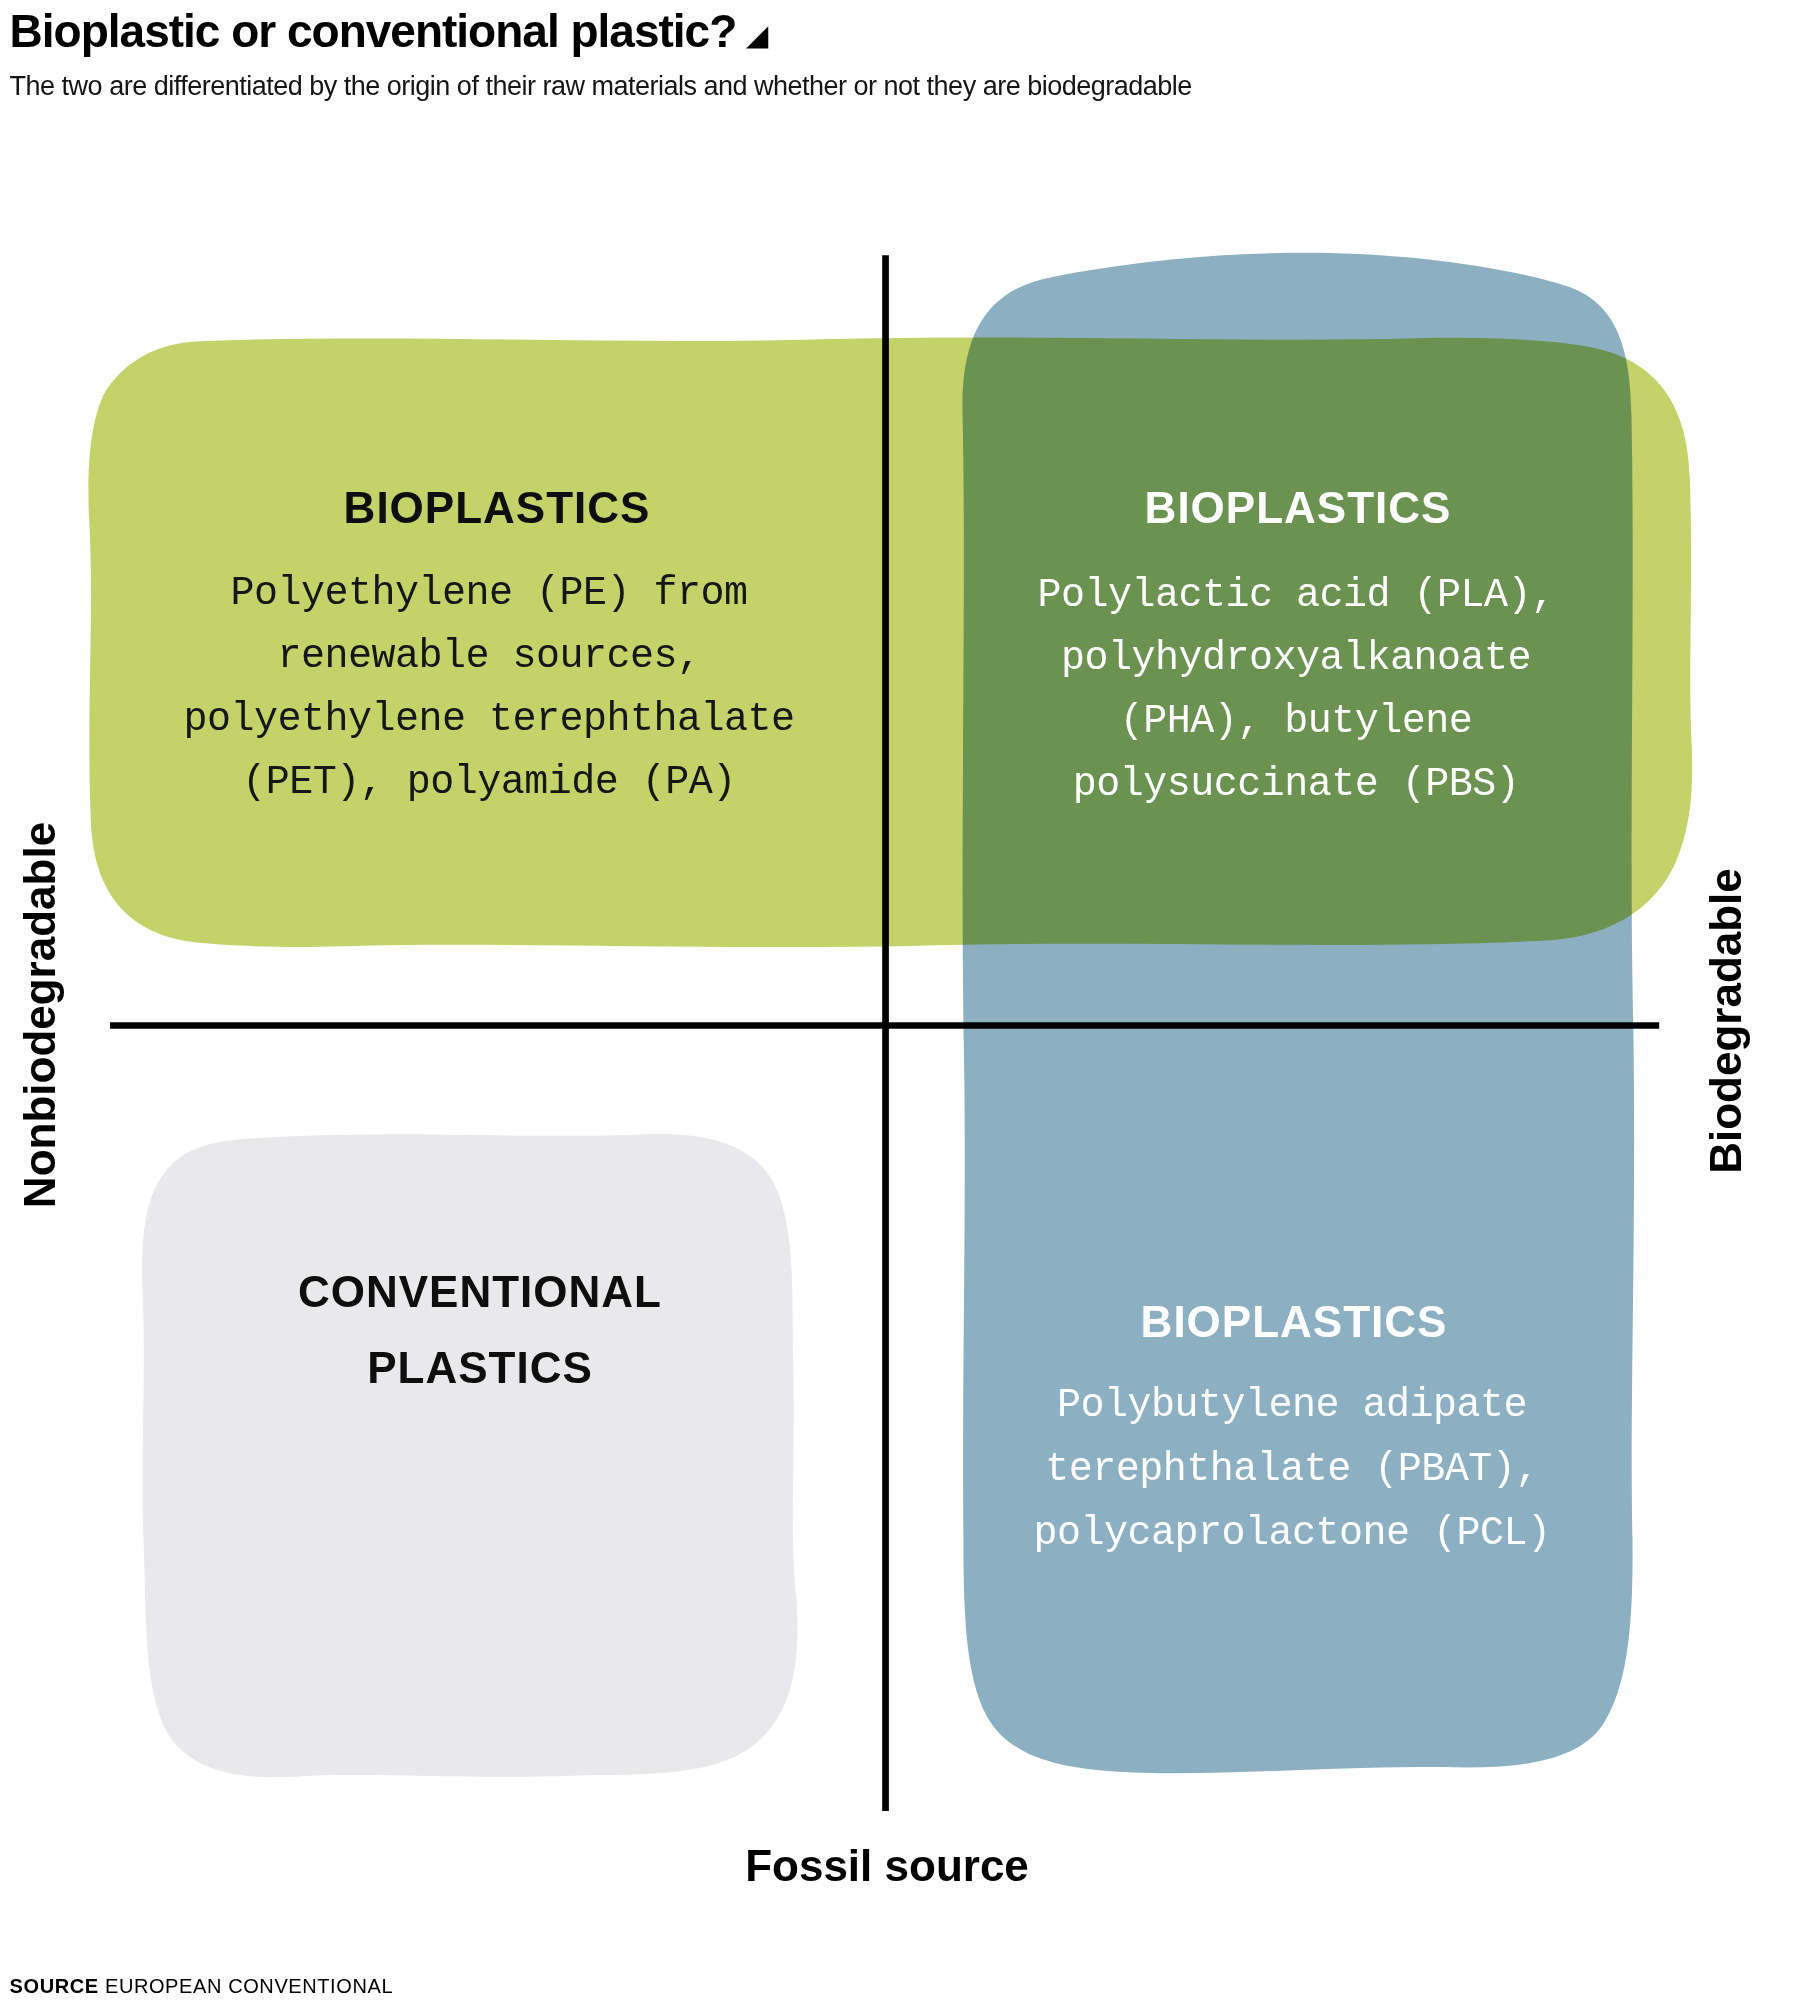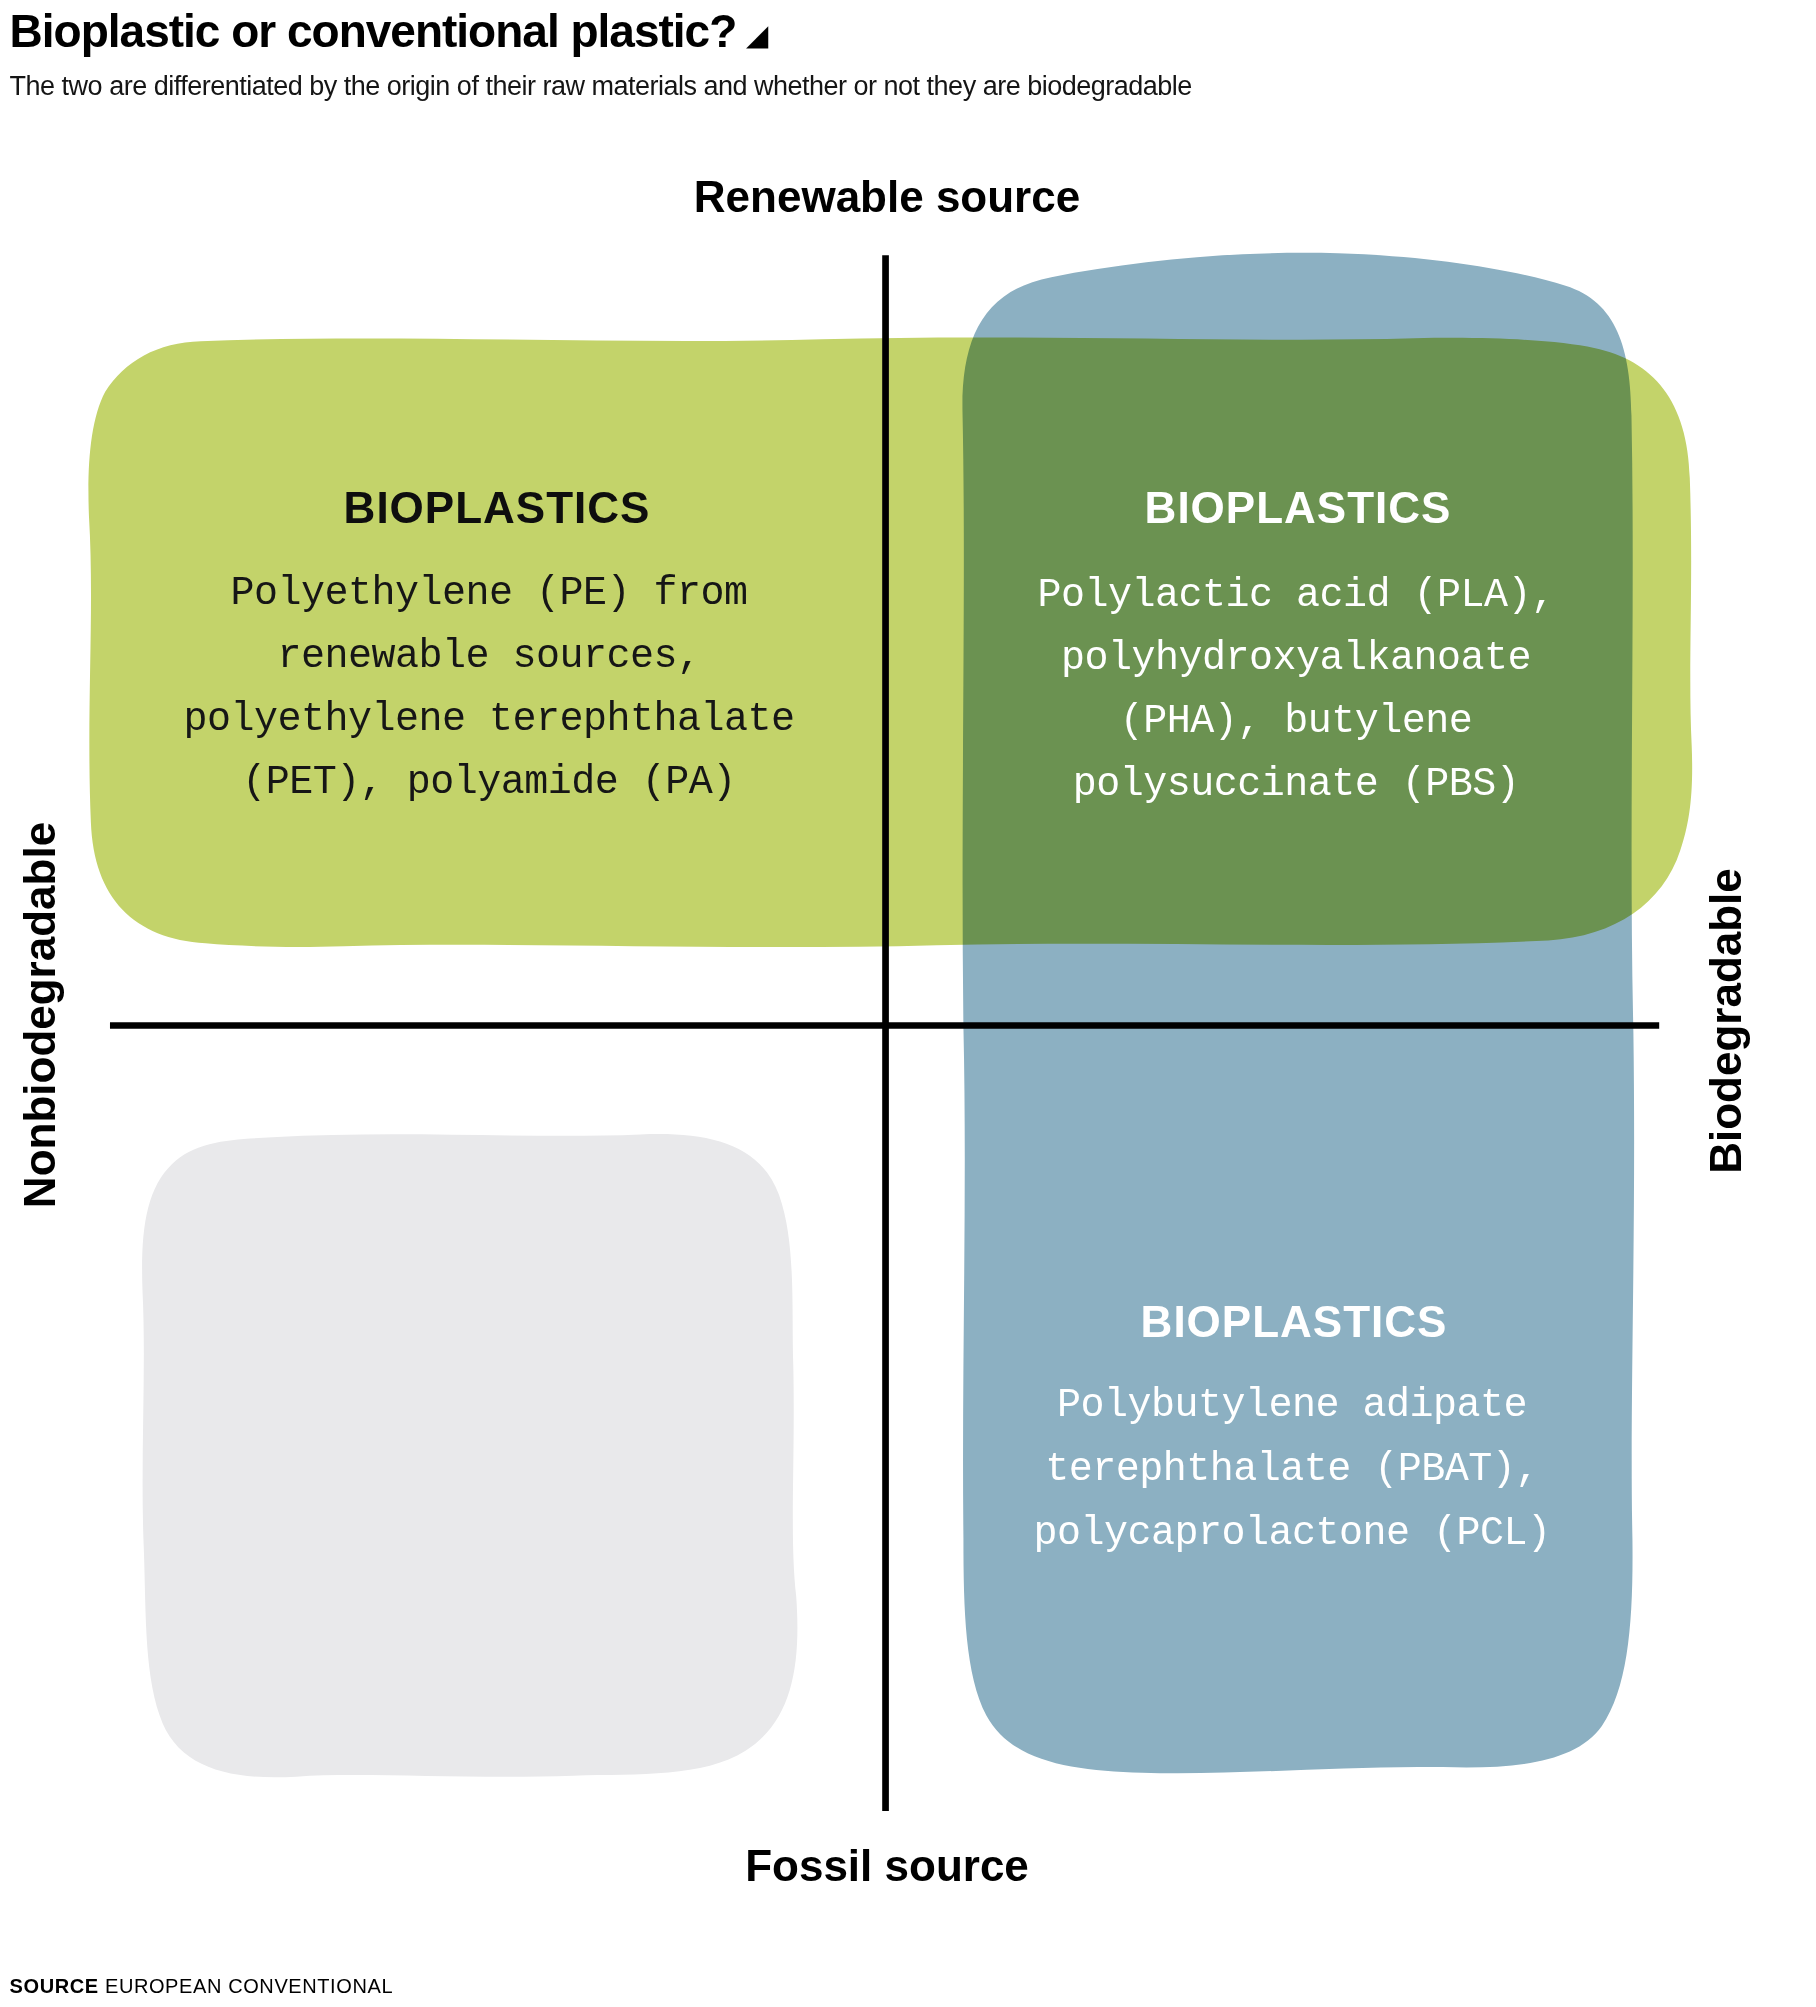--- a/index.html
+++ b/index.html
@@ -85,37 +85,38 @@
 
     <line x1="926.5" y1="267" x2="926.5" y2="1895" stroke-width="7" stroke="#000000"></line>
     <line x1="115" y1="1073" x2="1736" y2="1073" stroke-width="7" stroke="#000000"></line>
   </svg>
 
   <div class="abs title">
     <span>Bioplastic or conventional plastic?</span><span class="tri">◢</span>
   </div>
   <div class="abs subtitle">The two are differentiated by the origin of their raw materials and whether or not they are biodegradable</div>
 
-  <div class="abs ctr axis-label axis-top">Renewable source</div>
   <div class="abs ctr axis-label axis-bottom">Fossil source</div>
   <div class="abs axis-label axis-side axis-left">Nonbiodegradable</div>
   <div class="abs axis-label axis-side axis-right">Biodegradable</div>
 
   <div class="abs ctr q-head" style="left:497px;top:481px;">BIOPLASTICS</div>
   <div class="abs ctr q-body" style="left:489px;top:562px;">Polyethylene (PE) from
 renewable sources,
 polyethylene terephthalate
 (PET), polyamide (PA)</div>
 
   <div class="abs ctr q-head light" style="left:1298px;top:481px;">BIOPLASTICS</div>
   <div class="abs ctr q-body light" style="left:1296px;top:564px;">Polylactic acid (PLA),
 polyhydroxyalkanoate
 (PHA), butylene
 polysuccinate (PBS)</div>
 
+  <div class="abs ctr q-head bl-head" style="left:480px;top:1254px;">CONVENTIONAL
+PLASTICS</div>
 
   <div class="abs ctr q-head light" style="left:1294px;top:1295px;">BIOPLASTICS</div>
   <div class="abs ctr q-body br-body light" style="left:1292px;top:1374px;">Polybutylene adipate
 terephthalate (PBAT),
 polycaprolactone (PCL)</div>
 
   <div class="abs source">
     <b>SOURCE</b>
     <span>EUROPEAN CONVENTIONAL</span>
   </div>

